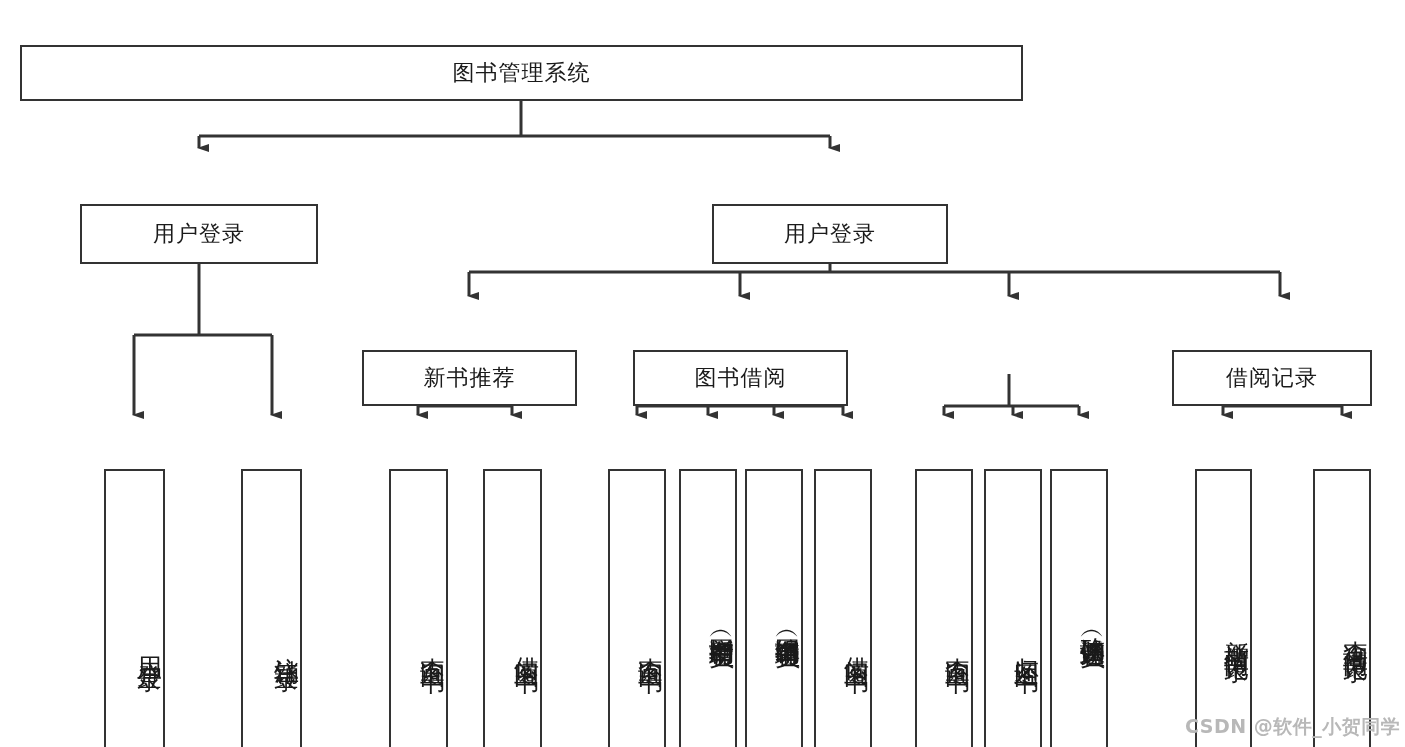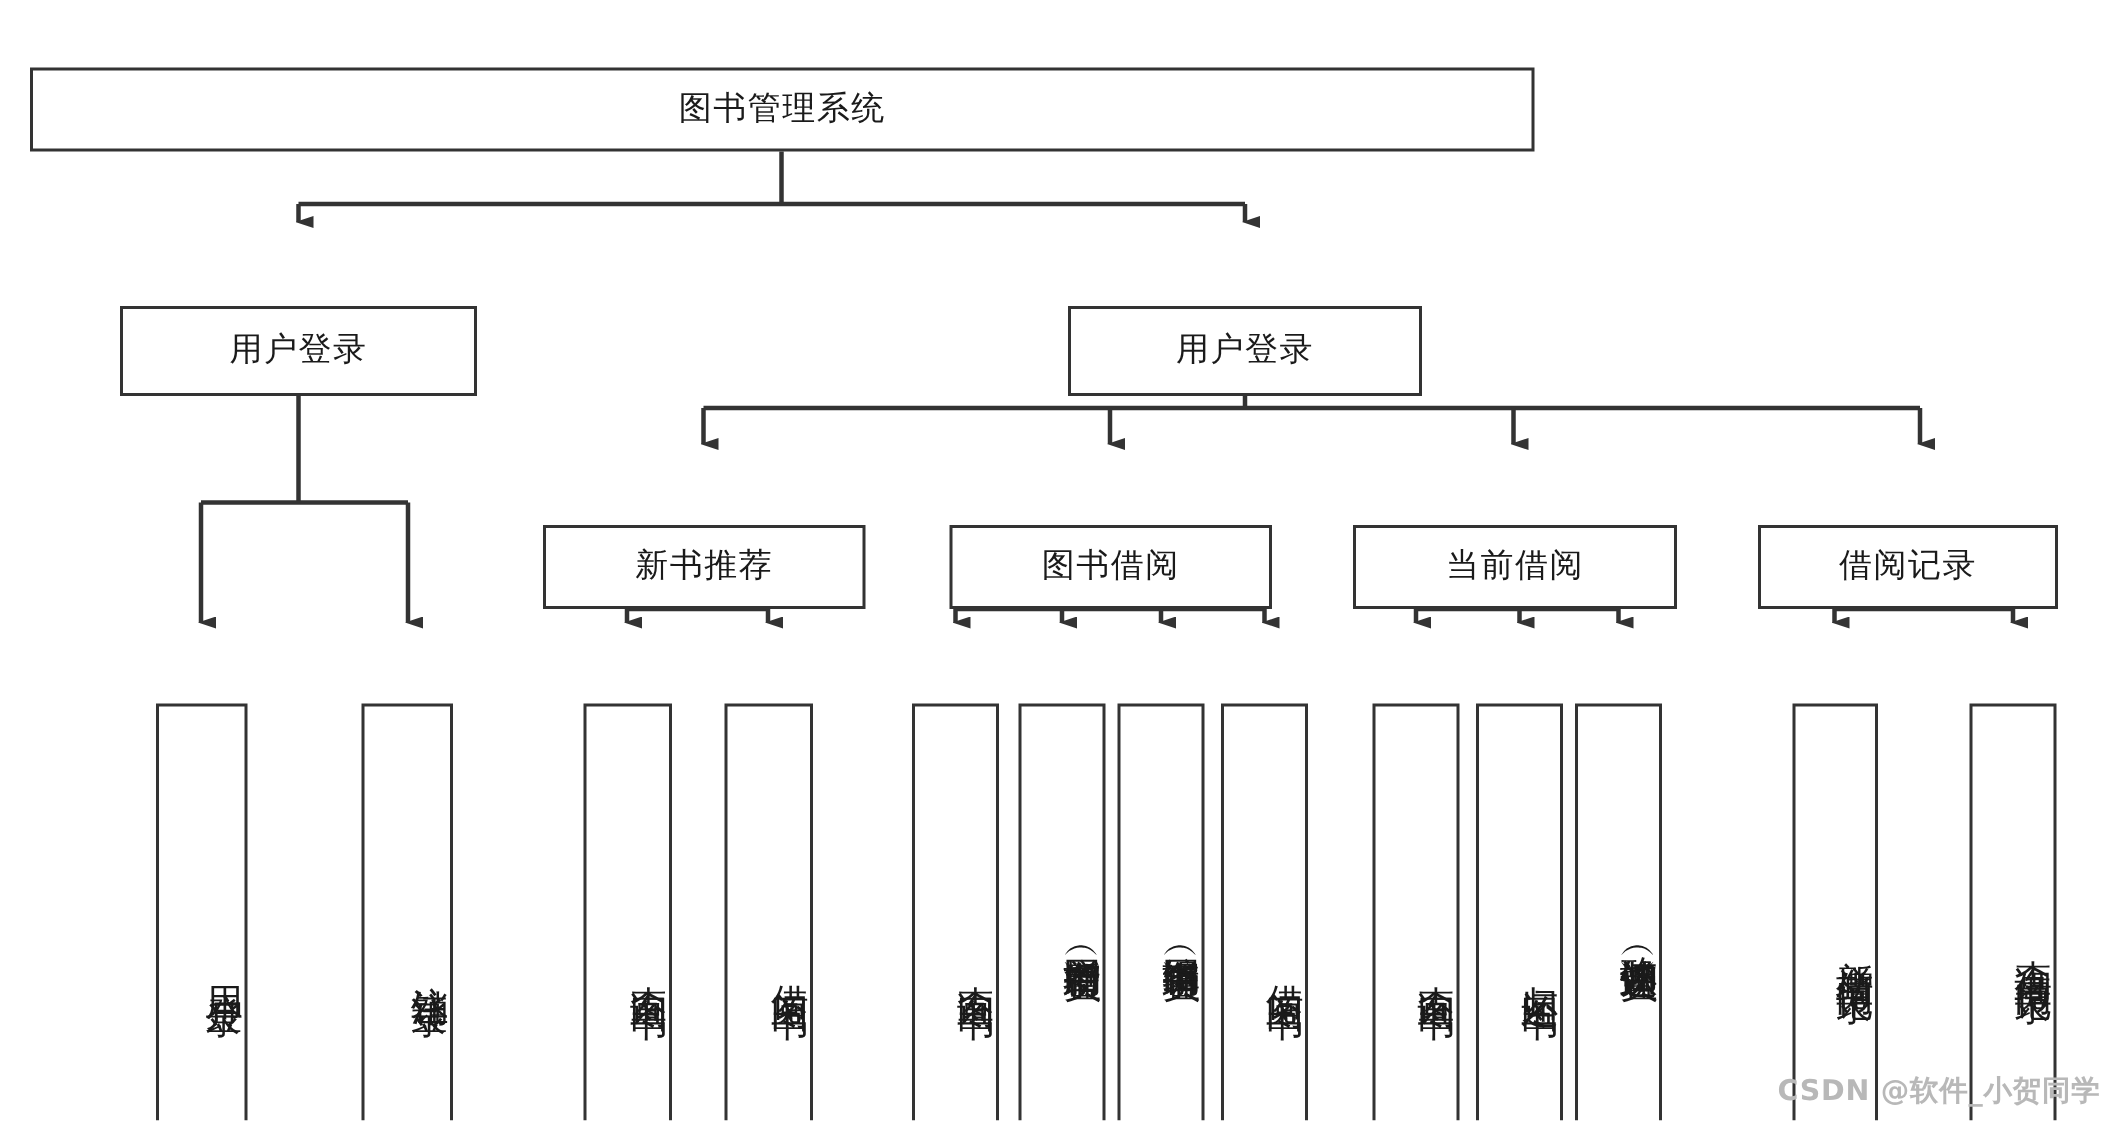--- a/index.html
+++ b/index.html
@@ -131,21 +131,20 @@
     </g>
   </svg>
 
   <div class="node node-h" id="node-root" style="left: 20px; top: 13px; width: 1003px; height: 56px;">图书管理系统</div>
 
   <div class="node node-h" id="node-l2-0" style="left: 80px; top: 172px; width: 238px; height: 60px;">用户登录</div>
   <div class="node node-h" id="node-l2-1" style="left: 712px; top: 172px; width: 236px; height: 60px;">用户登录</div>
 
   <div class="node node-h" id="node-l3-1" style="left: 633px; top: 318px; width: 215px; height: 56px;">图书借阅</div>
   <div class="node node-h" id="node-l3-0" style="left: 362px; top: 318px; width: 215px; height: 56px;">新书推荐</div>
-  <div class="node node-h" id="node-l3-2" style="left: 902px; top: 318px; width: 216px; height: 56px;">当前借阅</div>
   <div class="node node-h" id="node-l3-3" style="left: 1172px; top: 318px; width: 200px; height: 56px;">借阅记录</div>
 
   <div class="node node-v low" id="node-leaf-0" style="left: 104px; top: 437px; width: 61px; height: 296px;">用户登录</div>
   <div class="node node-v low" id="node-leaf-1" style="left: 241px; top: 437px; width: 61px; height: 296px;">注销登录</div>
   <div class="node node-v low" id="node-leaf-2" style="left: 389px; top: 437px; width: 59px; height: 296px;">查询图书</div>
   <div class="node node-v low" id="node-leaf-3" style="left: 483px; top: 437px; width: 59px; height: 296px;">借阅图书</div>
   <div class="node node-v low" id="node-leaf-4" style="left: 608px; top: 437px; width: 58px; height: 296px;">查询图书</div>
   <div class="node node-v tight" id="node-leaf-5" style="left: 679px; top: 437px; width: 58px; height: 296px;">新增图书（管理员）</div>
   <div class="node node-v tight" id="node-leaf-6" style="left: 745px; top: 437px; width: 58px; height: 296px;">编辑图书（管理员）</div>
   <div class="node node-v low" id="node-leaf-7" style="left: 814px; top: 437px; width: 58px; height: 296px;">借阅图书</div>

